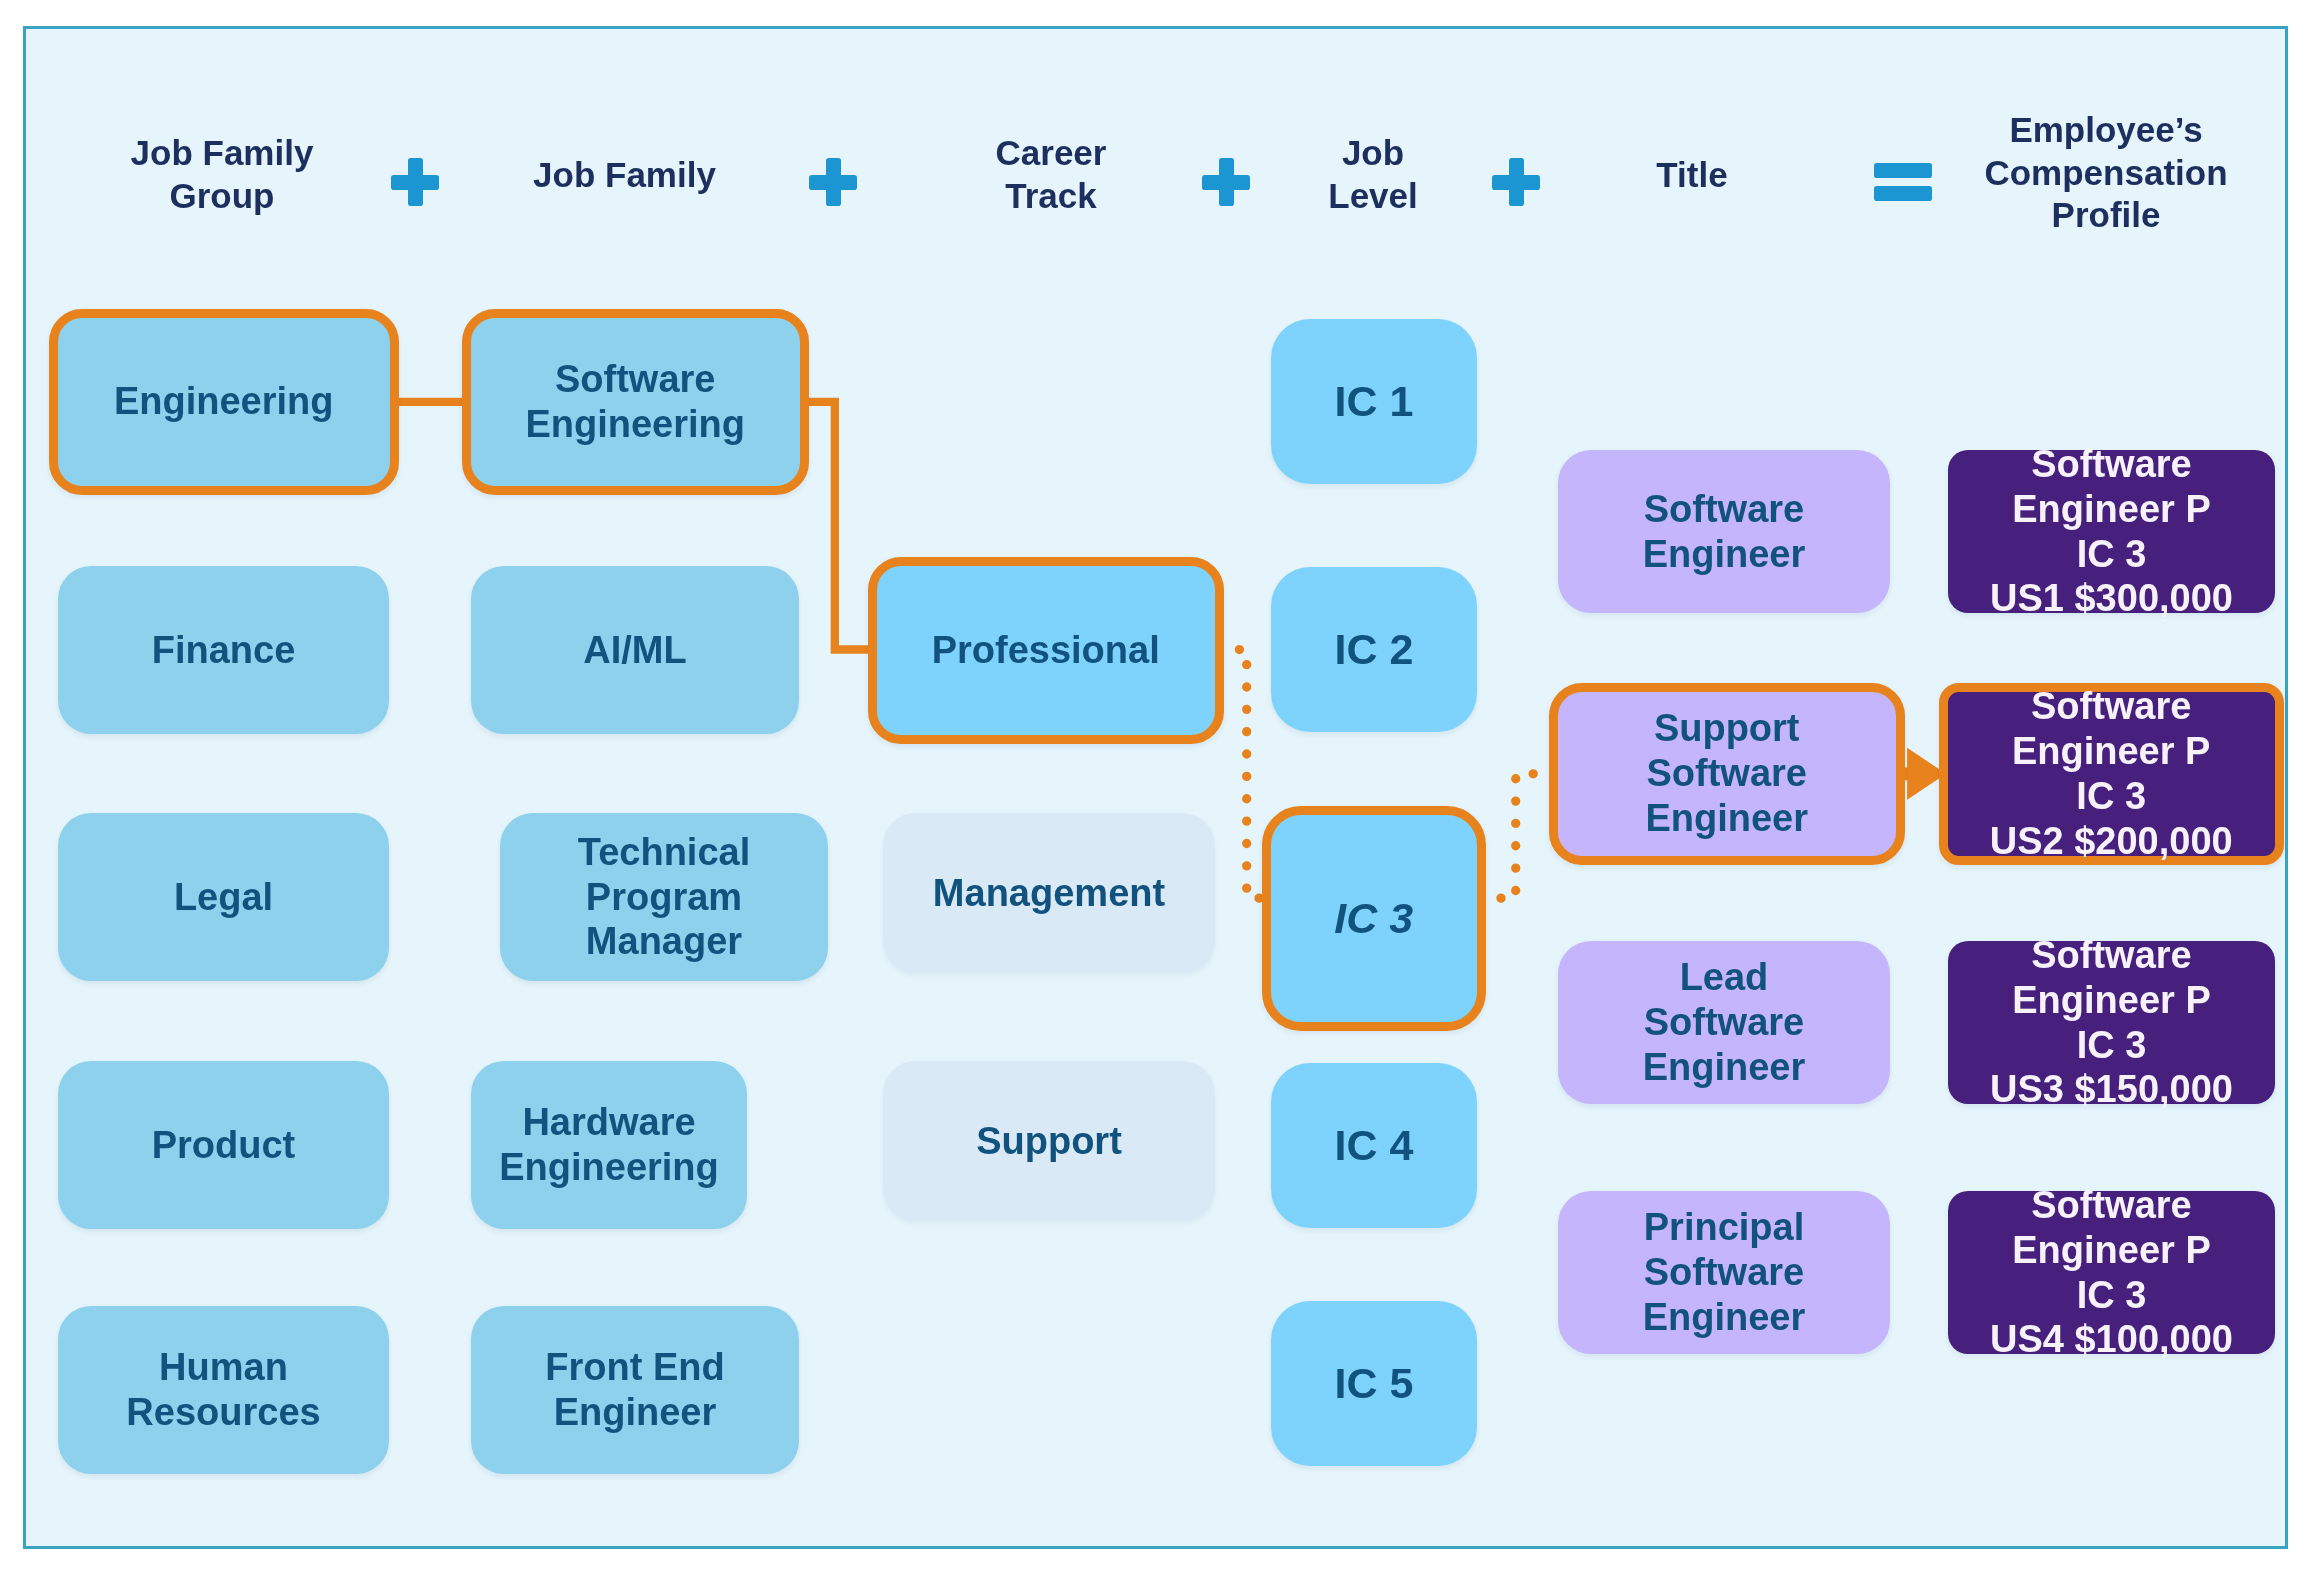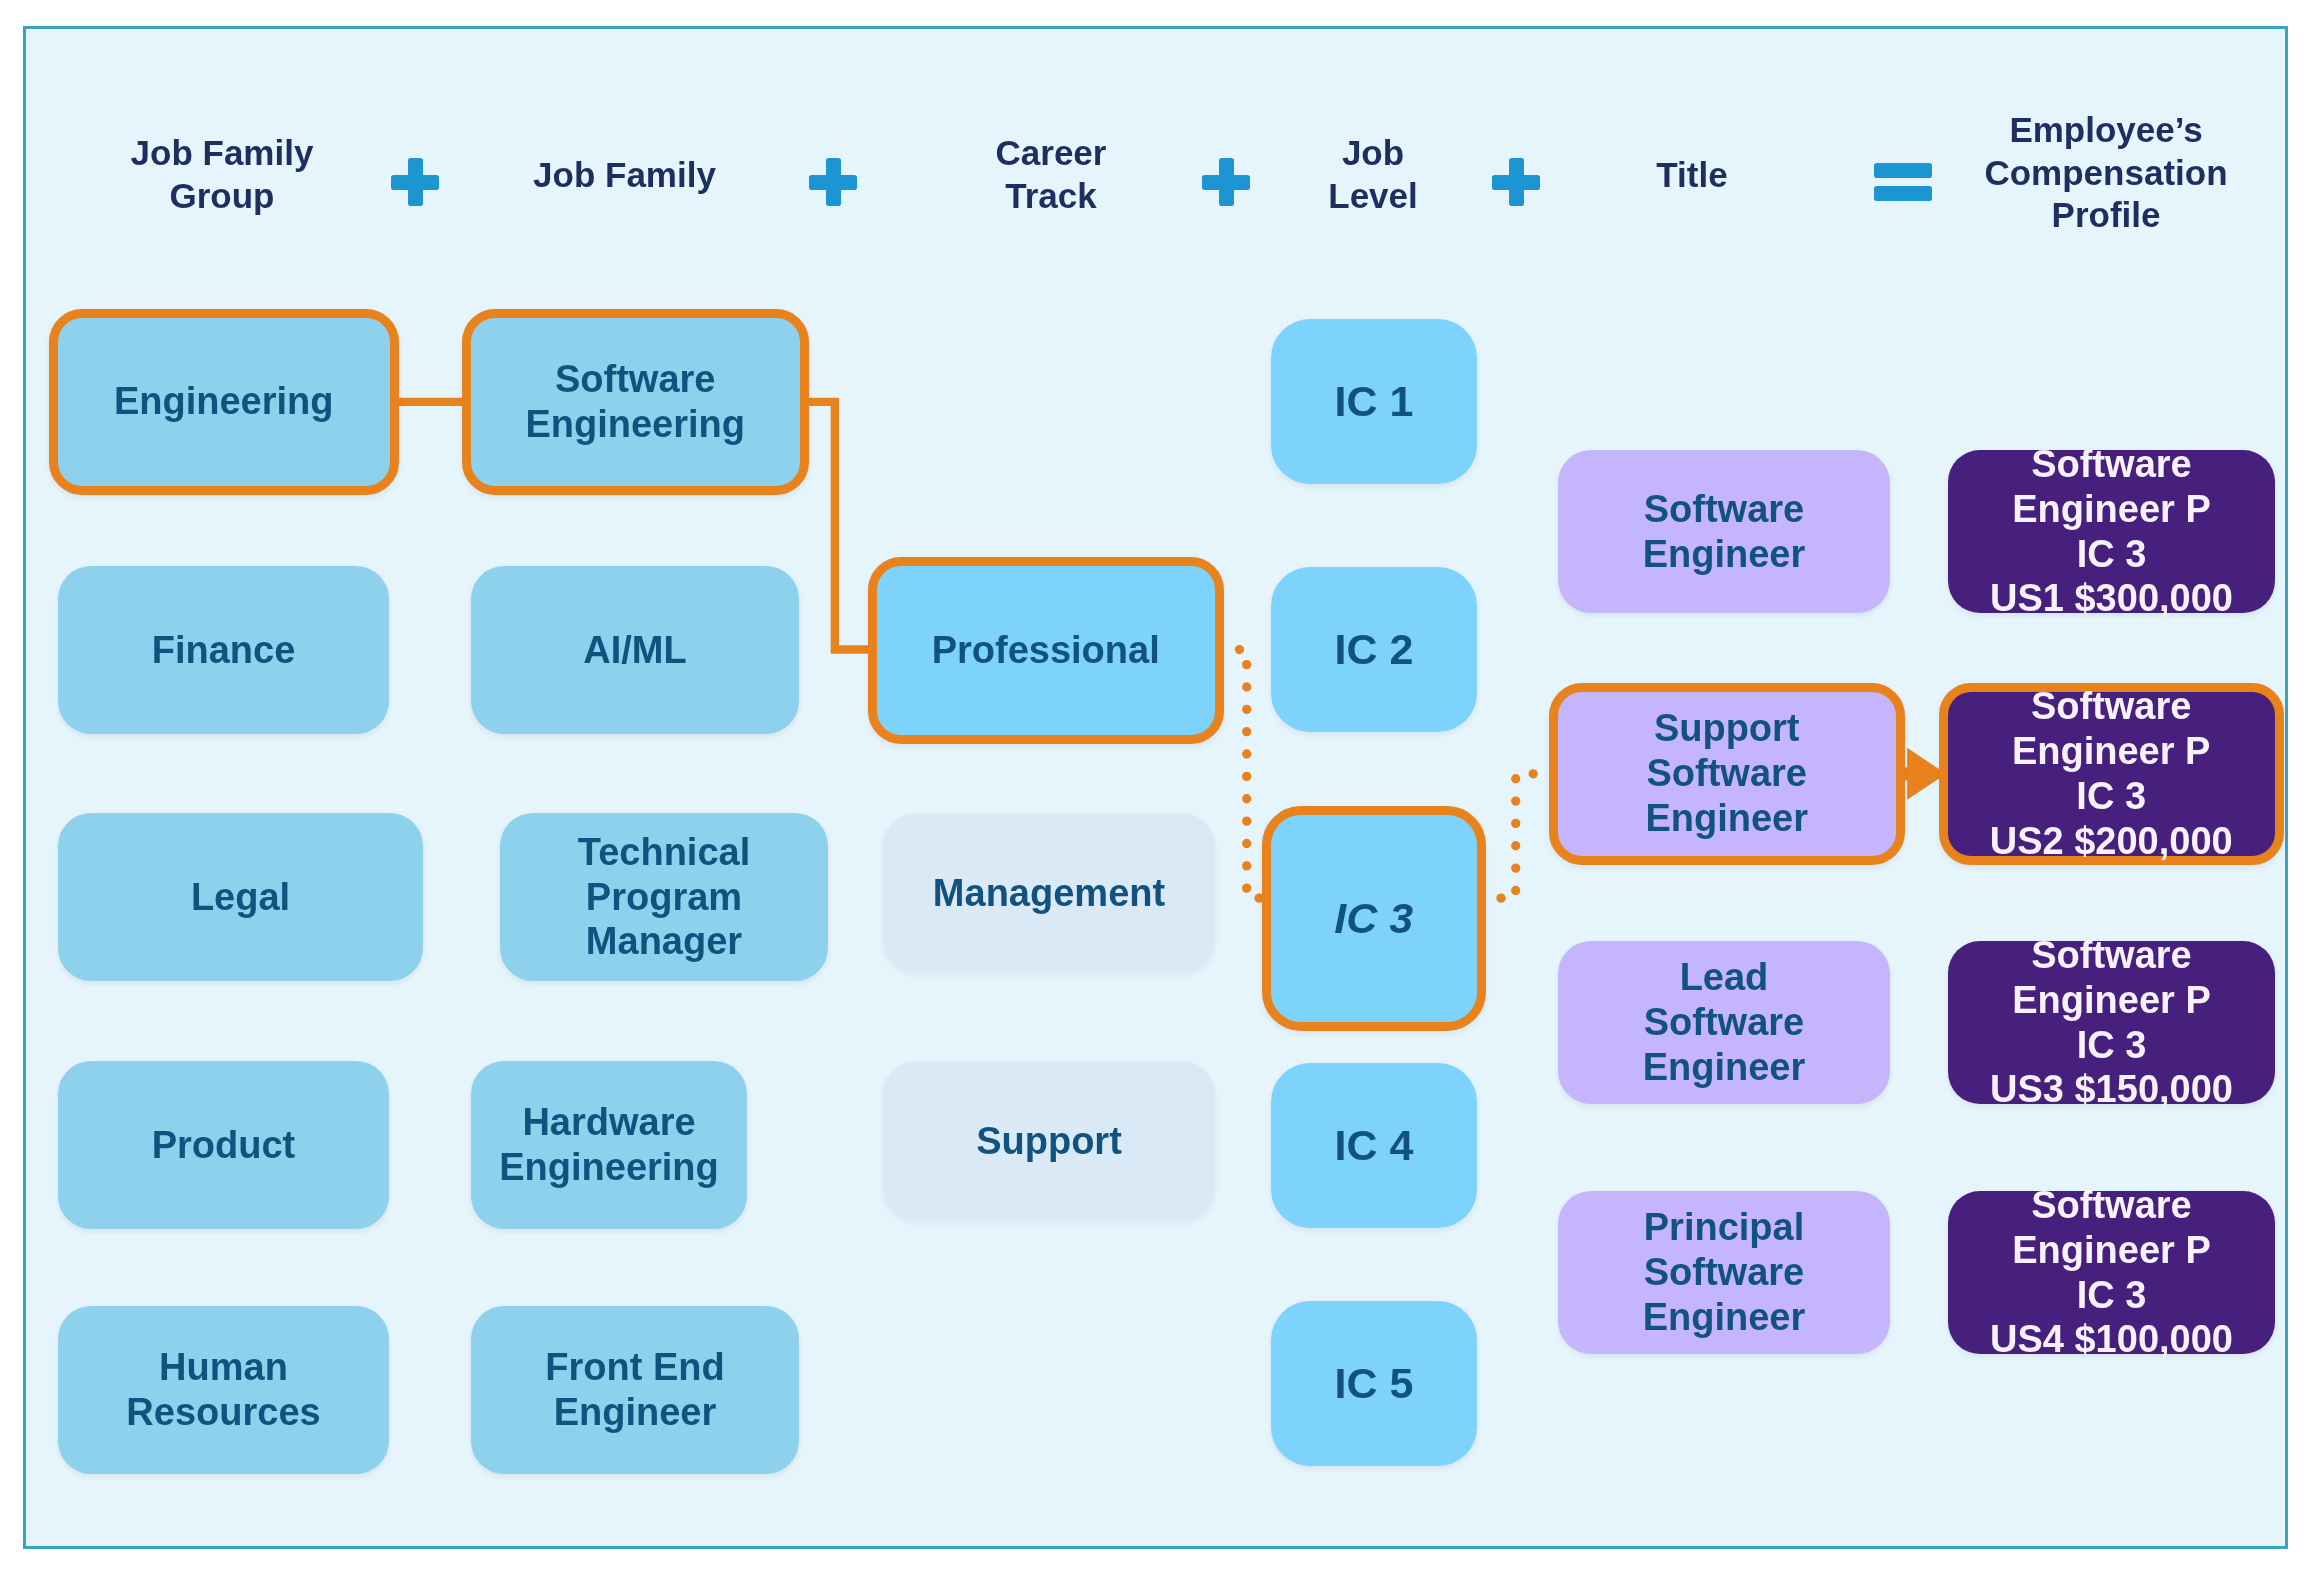--- a/index.html
+++ b/index.html
@@ -27,21 +27,21 @@
   .box{
     position:absolute;display:flex;align-items:center;justify-content:center;text-align:center;
     color:#12527e;font-weight:600;font-size:38px;line-height:1.18;border-radius:33px;
     box-sizing:border-box;box-shadow:0 2.8px 5.6px rgba(20,80,120,0.08);
   }
   .box .lbl{max-width:237px;margin:0 auto;}
   .blue-light{background:#8ed1ed;}
   .blue-mid{background:#7dd3fc;justify-content:center;}
   .blue-pale{background:#d9eaf6;box-shadow:0 2.8px 5.6px rgba(20,80,120,0.05);}
   .green{background:#c4b5fd;}
-  .purple{background:#46207c;color:#f7f2fa;font-weight:600;font-size:38px;border-radius:32px;}
+  .purple{background:#46207c;color:#f7f2fa;font-weight:600;font-size:38px;border-radius:20px;}
   .ic{font-size:43px;border-radius:39px;}
   .hl{border:9.3px solid #e8821c;}
   
   .hl.grow{margin:-9.3px 0 0 -9.3px;}
   .comp-title,.comp-amount{display:block;}
   svg.overlay{position:absolute;left:0;top:0;pointer-events:none;}
 </style>
 </head>
 <body>
 
@@ -77,21 +77,21 @@
   <path d="M2040 834 L2062 834" fill="none" stroke="#e8821c" stroke-width="14"></path>
   <polygon points="2056,806 2098,834 2056,862" fill="#e8821c"></polygon>
 </svg>
 
 <div class="box blue-light hl grow" style="left:58px;top:318px;width:350px;height:186px;">
     <span class="lbl">Engineering</span>
   </div>
 <div class="box blue-light" style="left:58px;top:566px;width:331px;height:168px;">
     <span class="lbl">Finance</span>
   </div>
-<div class="box blue-light" style="left:58px;top:813px;width:365px;height:168px;">
+<div class="box blue-light" style="left:58px;top:813px;width:331px;height:168px;">
     <span class="lbl">Legal</span>
   </div>
 <div class="box blue-light" style="left:58px;top:1061px;width:331px;height:168px;">
     <span class="lbl">Product</span>
   </div>
 <div class="box blue-light" style="left:58px;top:1306px;width:331px;height:168px;">
     <span class="lbl">Human Resources</span>
   </div>
 
 <div class="box blue-light hl grow" style="left:471px;top:318px;width:347px;height:186px;">

